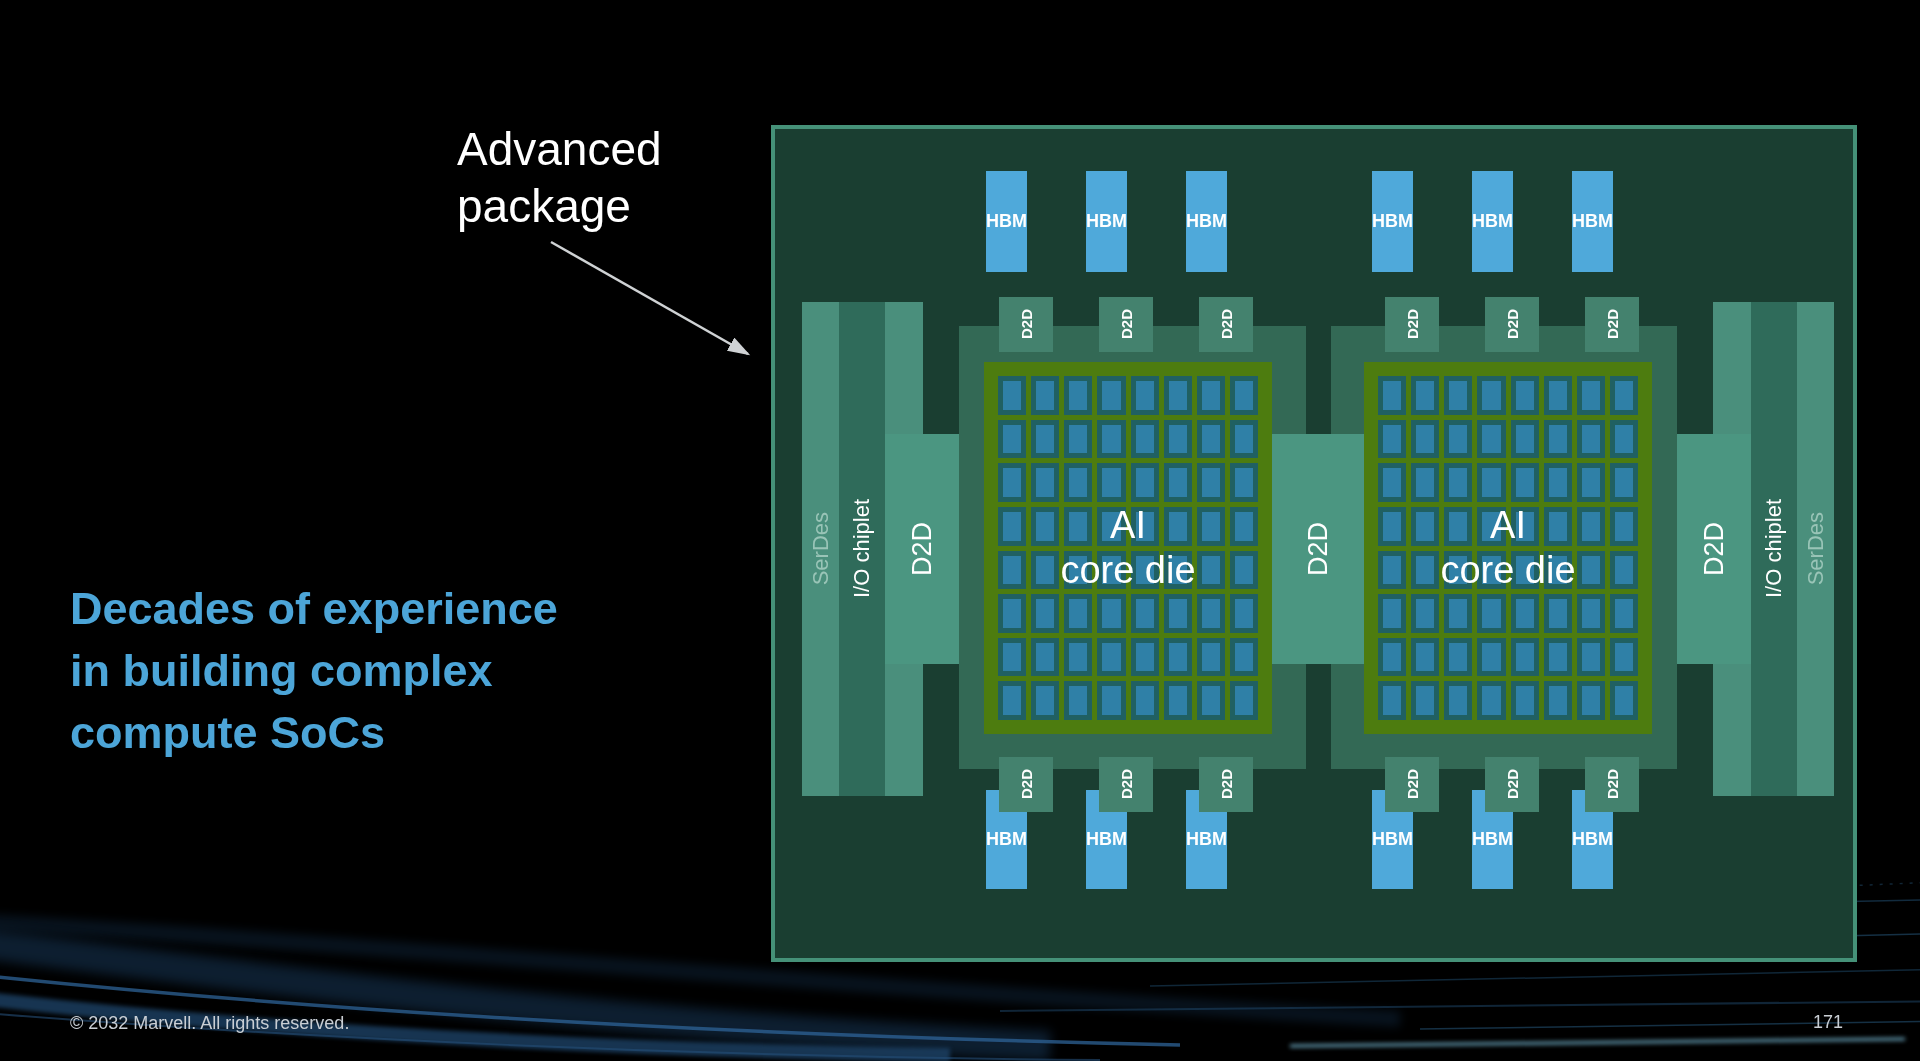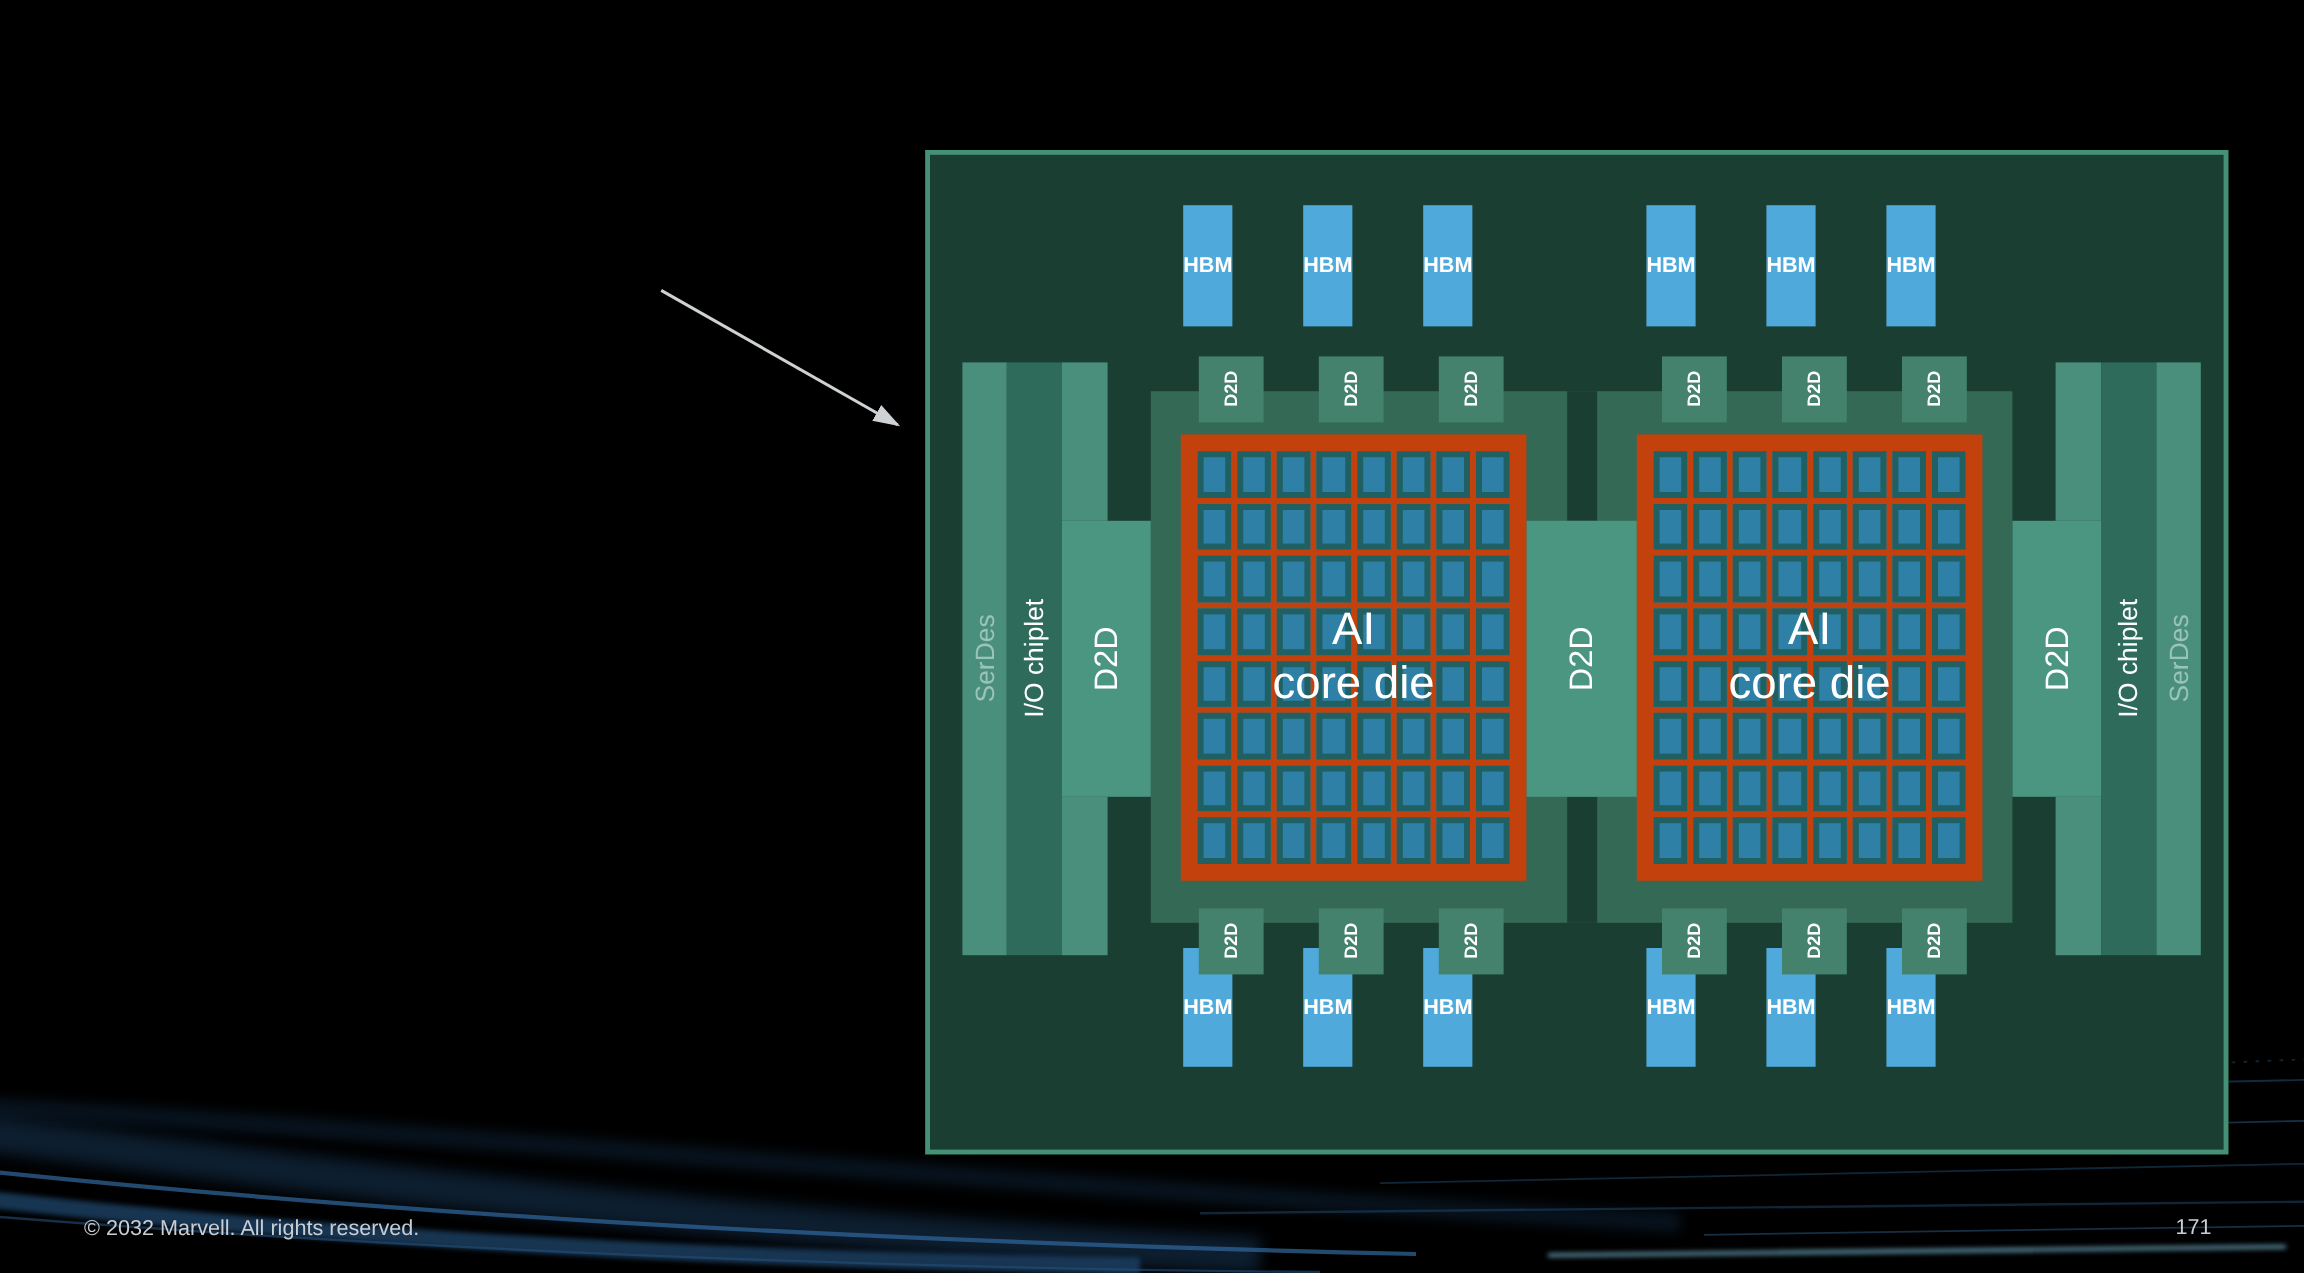--- a/index.html
+++ b/index.html
@@ -34,21 +34,21 @@
 
   .serdes-strip{top:173px;width:37px;height:494px;background:#4A8F7C;
                 display:flex;align-items:center;justify-content:center;}
   .io-strip{top:173px;width:46px;height:494px;background:#2F6B5A;
             display:flex;align-items:center;justify-content:center;}
   .arm{width:38px;height:132px;background:#4A8F7C;}
 
   .d2d-tall{top:305px;height:230px;background:#4B9681;
             display:flex;align-items:center;justify-content:center;}
 
-  .die{top:233px;width:288px;height:372px;background:#c2410c;padding-left:17px;}
+  .die{top:233px;width:288px;height:372px;background:#4d7c0f;padding-left:17px;}
   .die-grid{position:absolute;left:0;top:0;right:0;bottom:0;padding:14px;display:grid;gap:5px;}
   .cell{background:#2F80A7;border:5px solid #206062;}
   .die-label{position:absolute;left:0;top:0;right:0;bottom:0;display:flex;flex-direction:column;
              align-items:center;justify-content:center;color:#fff;font-size:38px;line-height:45px;}
 
   .hbm-col{width:80px;display:flex;flex-direction:row;}
   .hbm-col.top{top:42px;height:146px;}
   .hbm-col.bottom{top:661px;height:146px;}
   .hbm-body{background:#4FA9DA;color:#fff;font-size:18px;font-weight:700;
             display:flex;align-items:center;justify-content:center;height:101px;}
@@ -80,29 +80,38 @@
     <path d="M -40 150 C 300 178, 700 196, 1100 199" stroke="#244f78" stroke-width="2" fill="none" opacity="0.6"></path>
     <path d="M 980 60 L 1960 38" stroke="#24567c" stroke-width="1.5" fill="none" opacity="0.5"></path>
     <path d="M 1050 95 L 1960 72" stroke="#2a6087" stroke-width="1.5" fill="none" opacity="0.5"></path>
     <path d="M 1150 125 L 1960 108" stroke="#24567c" stroke-width="1.5" fill="none" opacity="0.45"></path>
     <path d="M 1000 150 L 1960 140" stroke="#1f4a6e" stroke-width="2" fill="none" opacity="0.5"></path>
     <path d="M 1420 168 L 1960 160" stroke="#2a6087" stroke-width="1.5" fill="none" opacity="0.5"></path>
     <path d="M 1500 40 L 1960 20" stroke="#2a6087" stroke-width="1.5" fill="none" opacity="0.4" stroke-dasharray="3 7"></path>
     <path d="M 1290 185 L 1905 178" stroke="#7ec4e0" stroke-width="3" fill="none" opacity="0.8" class="blur2"></path>
   </svg>
 
+  <div class="annotation">
+    <div>Advanced</div>
+    <div>package</div>
+  </div>
   <svg class="annotation-arrow" viewBox="0 0 235 145">
     <defs>
       <marker id="ah" markerWidth="12" markerHeight="10" refX="8" refY="3" orient="auto">
         <path d="M0,0 L9,3 L0,6 z" fill="#CFD2D4"></path>
       </marker>
     </defs>
     <line x1="11" y1="10" x2="208" y2="122" stroke="#CFD2D4" stroke-width="2.5" marker-end="url(#ah)"></line>
   </svg>
 
+  <div class="subtitle">
+    <div>Decades of experience</div>
+    <div>in building complex</div>
+    <div>compute SoCs</div>
+  </div>
 
   <div class="package">
     <div class="abs interposer"></div>
     <div class="abs channel ch-top"></div>
     <div class="abs channel ch-bot"></div>
 
     <div class="abs serdes-strip" style="left:27px">
       <span class="vtext serdes-label">SerDes</span>
     </div>
     <div class="abs io-strip" style="left:64px">

